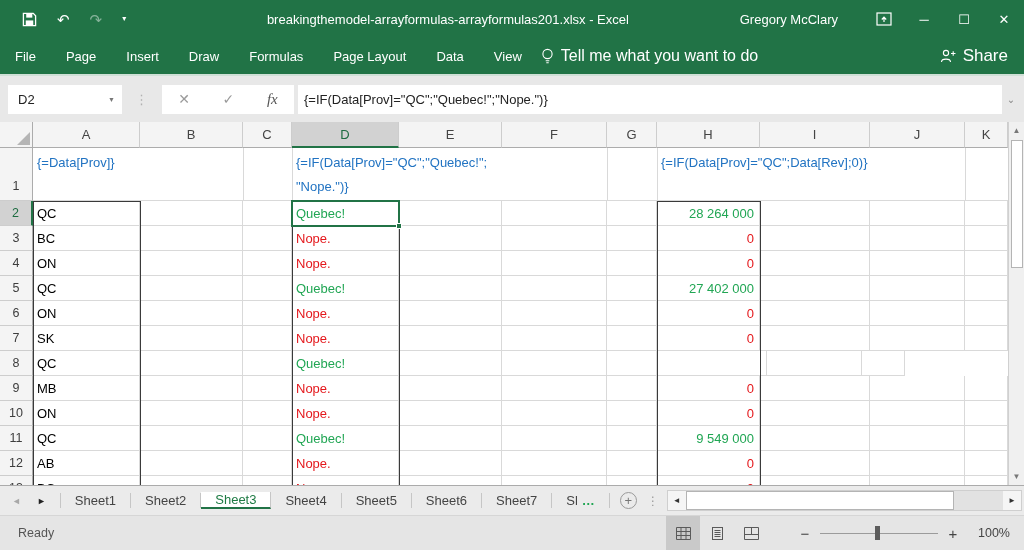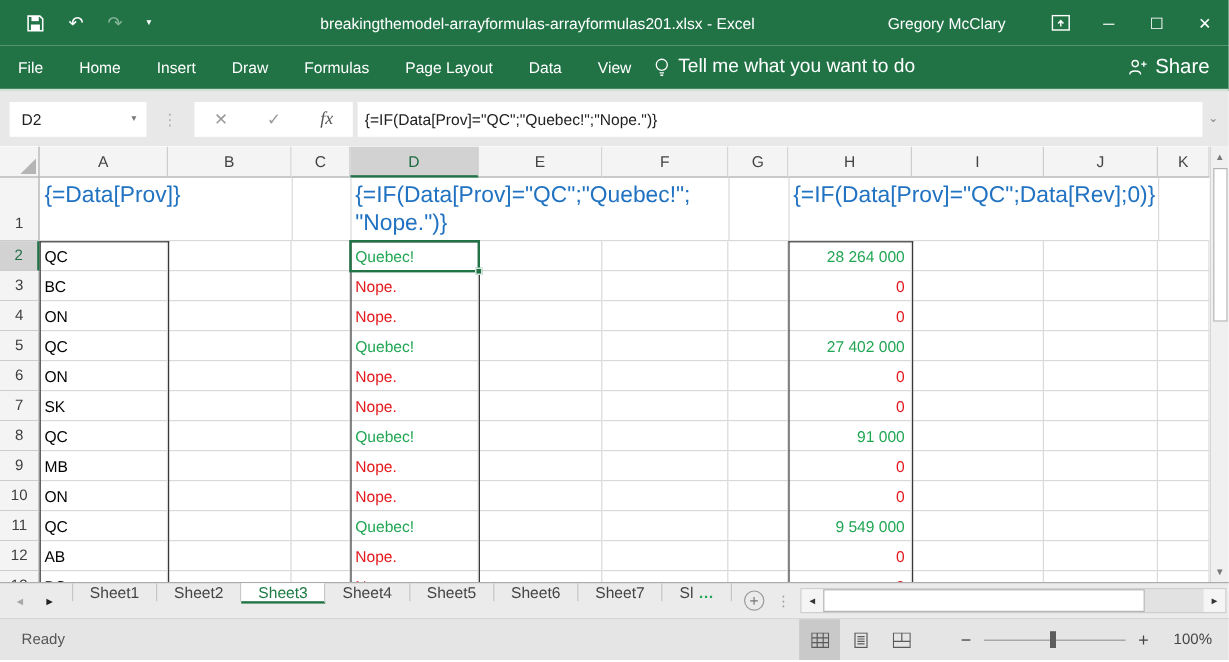--- a/index.html
+++ b/index.html
@@ -71,21 +71,21 @@
     display:flex; align-items:center; justify-content:center; font-size:12.5px; color:#3d3d3d; }
   .row-h.sel { background:#D2D2D2; color:#1E6C41; border-right:2px solid #217346; }
   .row1 .row-h { align-items:flex-end; justify-content:center; padding-bottom:7px; }
   .cell { border-right:1px solid #D9D9D9; border-bottom:1px solid #D9D9D9;
     font-size:13px; display:flex; align-items:center; padding:0 4px; white-space:nowrap;
     overflow:visible; color:#000; }
   .cell.num { justify-content:flex-end; padding-right:5px; }
   .txt-green { color:#21A654; }
   .txt-red { color:#E4181C; }
   .row1-body { position:relative; width:975px; border-bottom:1px solid #D9D9D9;
-    font-size:19px; color:#2173C2; }
+    font-size:13px; color:#2173C2; }
   .row1-body .vline { position:absolute; top:0; bottom:0; width:1px; background:#D9D9D9; }
   .r1txt { position:absolute; top:3px; white-space:nowrap; line-height:24px; }
 
   
   .range-border { position:absolute; top:79px; bottom:0; border:1px solid #3A3A3A;
     border-bottom:none; pointer-events:none; }
   .sel-cell { position:absolute; left:291px; top:78px; width:109px; height:27px;
     border:2px solid #217346; pointer-events:none; }
   .fill-handle { position:absolute; right:-4px; bottom:-4px; width:6px; height:6px;
     background:#217346; border:1px solid #fff; }
@@ -98,21 +98,21 @@
   .vs-thumb { width:12px; height:128px; background:#fff; border:1px solid #B4B4B4;
     margin-top:1px; }
   .vs-spacer { flex:1; }
 
   
   .tabbar { height:30px; background:#EBEBEB; border-top:1px solid #ABABAB;
     display:flex; align-items:stretch; flex:0 0 auto; font-size:13px; }
   .tab-nav { display:flex; align-items:center; gap:16px; padding:0 14px 0 12px; }
   .tab-nav .nav { font-size:9px; color:#222; }
   .tab-nav .nav.dim { color:#A8A8A8; }
-  .sheettabs { display:flex; align-items:flex-start; }
+  .sheettabs { display:flex; align-items:center; }
   .sheettab { display:flex; align-items:center; padding:0 14px; color:#444;
     border-right:1px solid #C6C6C6; white-space:nowrap; }
   .sheettab:first-child { border-left:1px solid #C6C6C6; }
   .sheettab.active { background:#fff; color:#1E7B44; font-weight:normal;
     border-bottom:2px solid #217346; }
   .sheettab.overflow .ell { color:#21A654; font-weight:bold; margin-left:4px; }
   .addsheet { display:flex; align-items:center; margin:0 10px; }
   .addsheet .circ { width:17px; height:17px; border:1px solid #9a9a9a; border-radius:50%;
     color:#767676; display:flex; align-items:center; justify-content:center;
     font-size:13px; line-height:1; }
@@ -172,21 +172,21 @@
       </span>
       <span class="wbtn">─</span>
       <span class="wbtn">☐</span>
       <span class="wbtn">✕</span>
     </div>
   </div>
 
   <div class="ribbon">
     <div class="ribbon-tabs" id="ribbon-tabs">
         <div class="ribbon-tab">File</div>
-        <div class="ribbon-tab">Home</div>
+        <div class="ribbon-tab">Page</div>
         <div class="ribbon-tab">Insert</div>
         <div class="ribbon-tab">Draw</div>
         <div class="ribbon-tab">Formulas</div>
         <div class="ribbon-tab">Page Layout</div>
         <div class="ribbon-tab">Data</div>
         <div class="ribbon-tab">View</div>
       </div>
     <div class="tellme">
       <span>
         <svg width="13" height="16" viewBox="0 0 13 16">
@@ -346,21 +346,20 @@
           </div>
           <div class="g-row">
             <div class="row-h c0">8</div>
             <div class="cell c1">QC</div>
             <div class="cell c2"></div>
             <div class="cell c3"></div>
             <div class="cell c4 txt-green">Quebec!</div>
             <div class="cell c5"></div>
             <div class="cell c6"></div>
             <div class="cell c7"></div>
-            <div class="cell c8 num txt-green">91 000</div>
             <div class="cell c9"></div>
             <div class="cell c10"></div>
             <div class="cell c11"></div>
           </div>
           <div class="g-row">
             <div class="row-h c0">9</div>
             <div class="cell c1">MB</div>
             <div class="cell c2"></div>
             <div class="cell c3"></div>
             <div class="cell c4 txt-red">Nope.</div>

